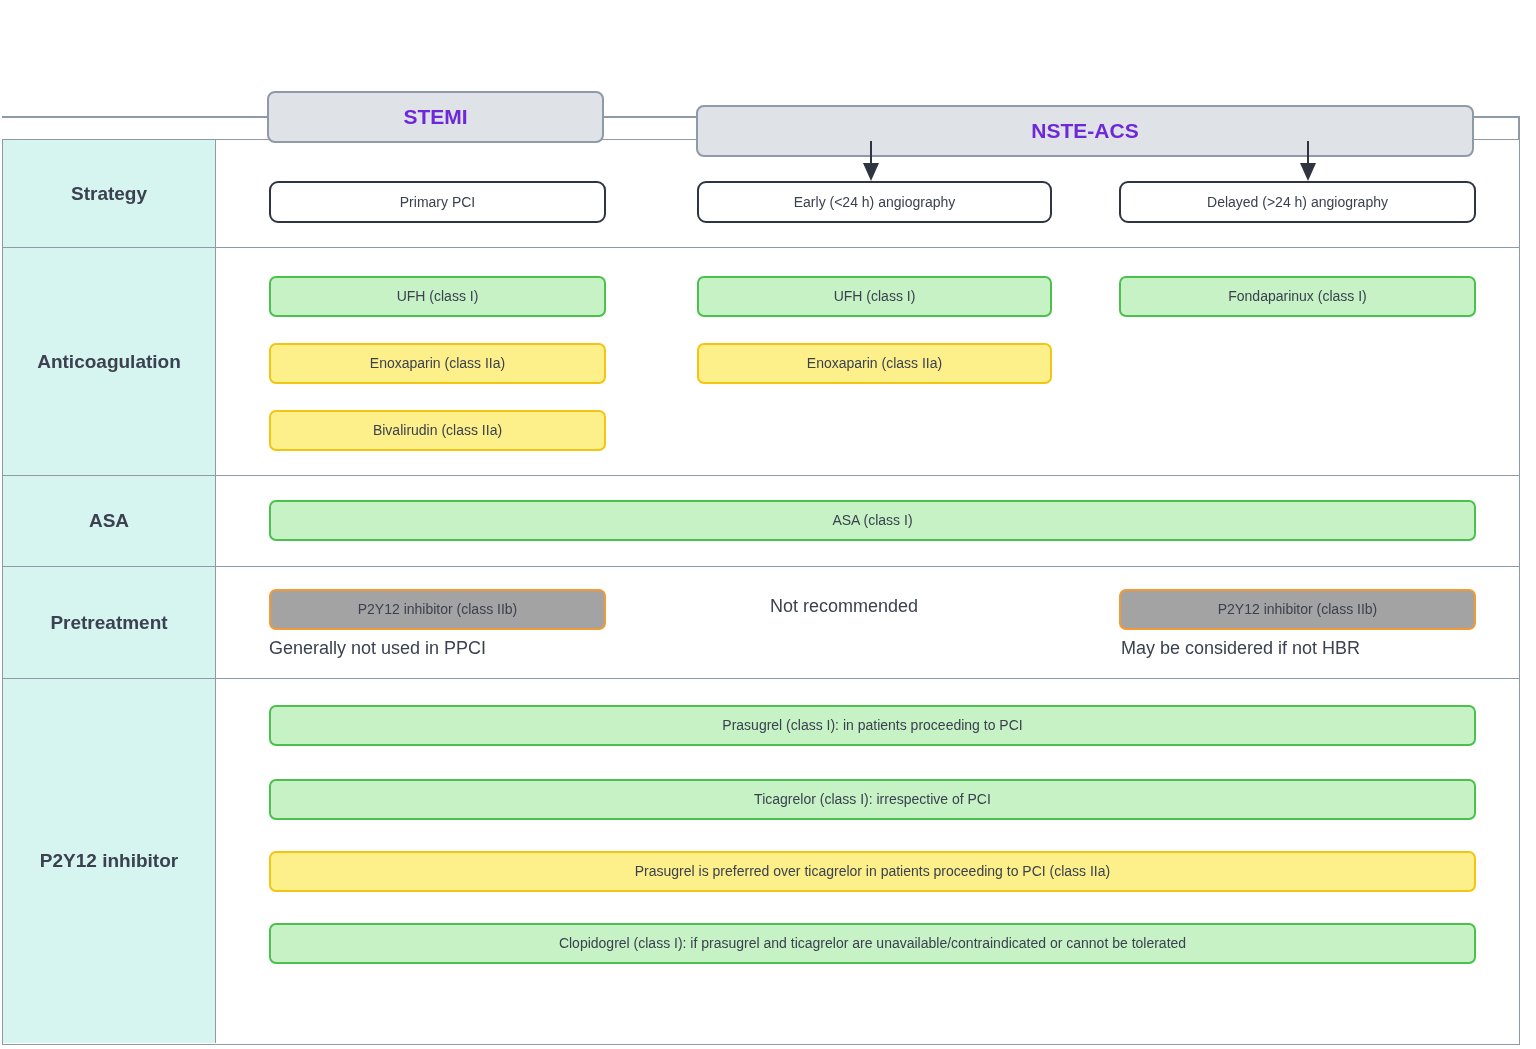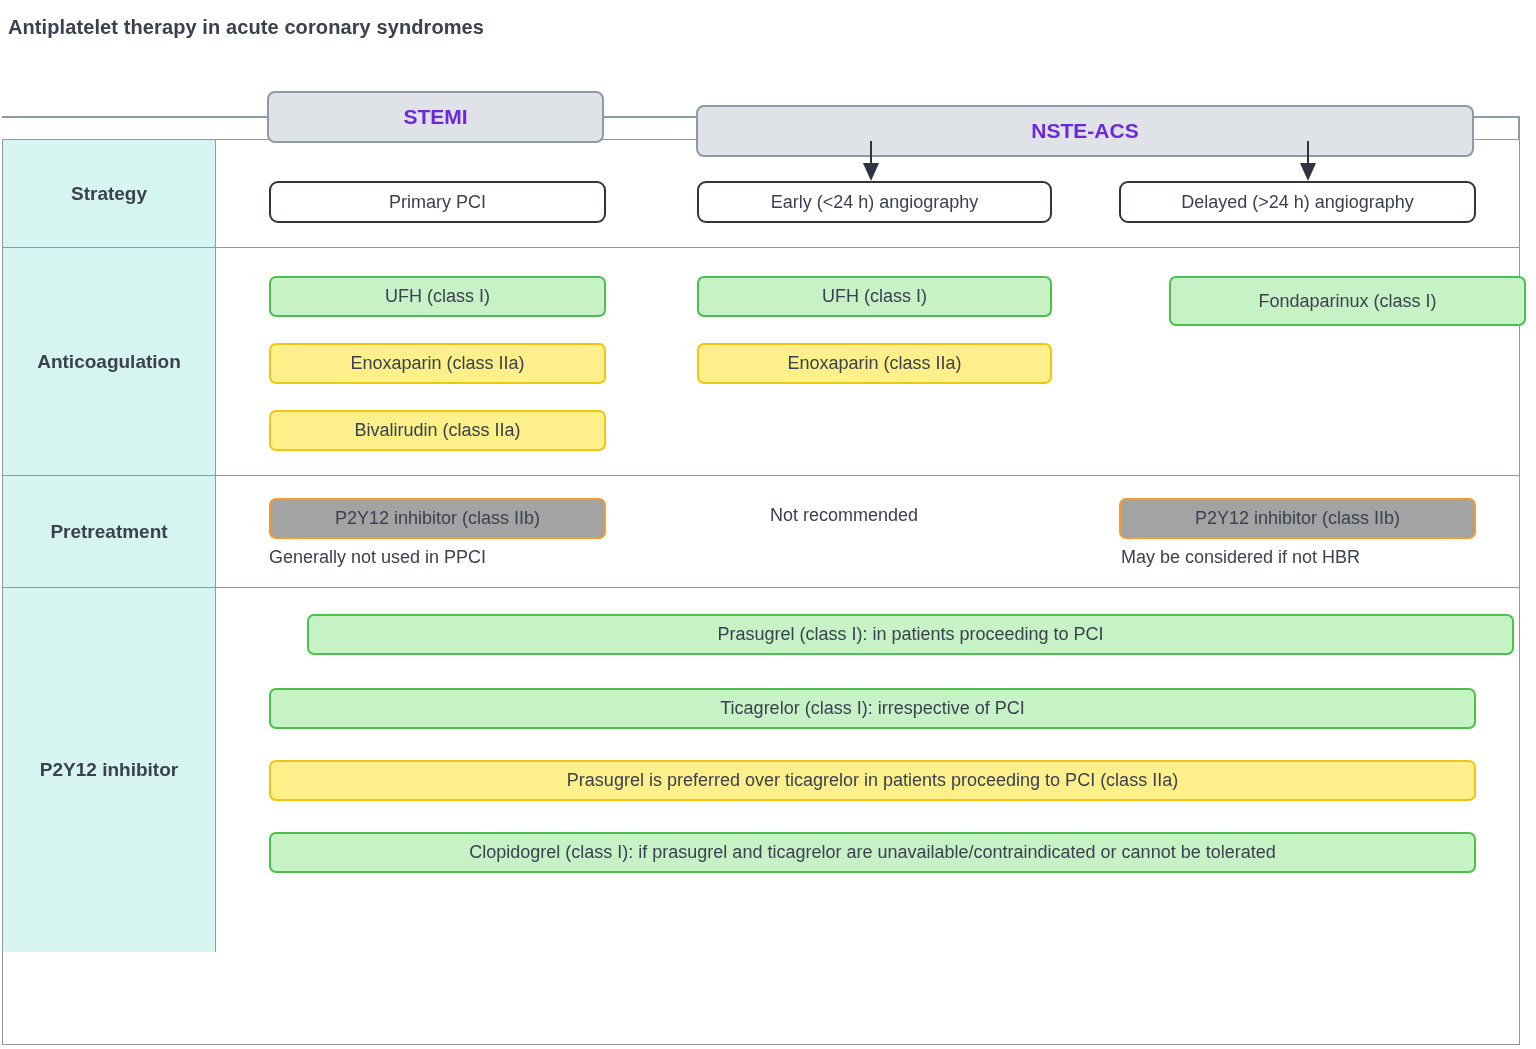--- a/index.html
+++ b/index.html
@@ -67,21 +67,21 @@
   .r-asa{height:91px;}
   .r-pretreat{height:112px;}
   .r-p2y12{height:364px;}
 
   
   .pill{
     position:absolute;
     box-sizing:border-box;
     border-radius:7px;
     display:flex;align-items:center;justify-content:center;
-    font-size:18px;
+    font-size:14px;
     color:#3b414f;
     text-align:center;
     line-height:1.15;
     padding:0 8px;
   }
   .pill.white{background:#ffffff;border:2.5px solid #2e3440;border-radius:9px;}
   .pill.green{background:#c6f2c6;border:2px solid #4cc04c;}
   .pill.yellow{background:#fdf08a;border:2px solid #f2c512;}
   .pill.orange{background:#a3a3a3;border:2px solid #f29b34;}
 
@@ -95,21 +95,20 @@
     position:absolute;
     right:44px;bottom:20px;
     font-size:18px;font-weight:bold;color:#3b414f;
   }
 </style>
 </head>
 <body>
 
 <div id="root">
 
-  <div class="title">Antiplatelet therapy in acute coronary syndromes</div>
 
   <div class="conn" style="left:2px;top:116px;width:267px;height:2px;"></div>
   <div class="conn" style="left:604px;top:116px;width:92px;height:2px;"></div>
   <div class="conn" style="left:1474px;top:116px;width:46px;height:2px;"></div>
   <div class="conn" style="left:1518px;top:116px;width:2px;height:28px;"></div>
 
   <div class="hdr-box" id="hdr-stemi">
     <span>STEMI</span>
   </div>
   <div class="hdr-box" id="hdr-nste">
@@ -156,26 +155,34 @@
           <span>Bivalirudin (class IIa)</span>
         </div>
 
         <div class="pill green" style="left:481px;top:28px;width:355px;height:41px;">
           <span>UFH (class I)</span>
         </div>
         <div class="pill yellow" style="left:481px;top:95px;width:355px;height:41px;">
           <span>Enoxaparin (class IIa)</span>
         </div>
 
-        <div class="pill green" style="left:953px;top:28px;width:357px;height:50px;">
+        <div class="pill green" style="left:903px;top:28px;width:357px;height:41px;">
           <span>Fondaparinux (class I)</span>
         </div>
       </div>
     </div>
 
+    <div class="row r-asa">
+      <div class="rowlabel">ASA</div>
+      <div class="rowbody">
+        <div class="pill green" style="left:53px;top:24px;width:1207px;height:41px;">
+          <span>ASA (class I)</span>
+        </div>
+      </div>
+    </div>
 
     <div class="row r-pretreat">
       <div class="rowlabel">Pretreatment</div>
       <div class="rowbody">
         <div class="pill orange" style="left:53px;top:22px;width:337px;height:41px;">
           <span>P2Y12 inhibitor (class IIb)</span>
         </div>
         <div class="note" style="left:53px;top:71px;">Generally not used in PPCI</div>
 
         <div class="note" style="left:554px;top:29px;">Not recommended</div>
@@ -183,21 +190,21 @@
         <div class="pill orange" style="left:903px;top:22px;width:357px;height:41px;">
           <span>P2Y12 inhibitor (class IIb)</span>
         </div>
         <div class="note" style="left:905px;top:71px;">May be considered if not HBR</div>
       </div>
     </div>
 
     <div class="row r-p2y12">
       <div class="rowlabel">P2Y12 inhibitor</div>
       <div class="rowbody">
-        <div class="pill green" style="left:53px;top:26px;width:1207px;height:41px;margin-left:38px;">
+        <div class="pill green" style="left:53px;top:26px;width:1207px;height:41px;">
           <span>Prasugrel (class I): in patients proceeding to PCI</span>
         </div>
         <div class="pill green" style="left:53px;top:100px;width:1207px;height:41px;">
           <span>Ticagrelor (class I): irrespective of PCI</span>
         </div>
         <div class="pill yellow" style="left:53px;top:172px;width:1207px;height:41px;">
           <span>Prasugrel is preferred over ticagrelor in patients proceeding to PCI (class IIa)</span>
         </div>
         <div class="pill green" style="left:53px;top:244px;width:1207px;height:41px;">
           <span>Clopidogrel (class I): if prasugrel and ticagrelor are unavailable/contraindicated or cannot be tolerated</span>

